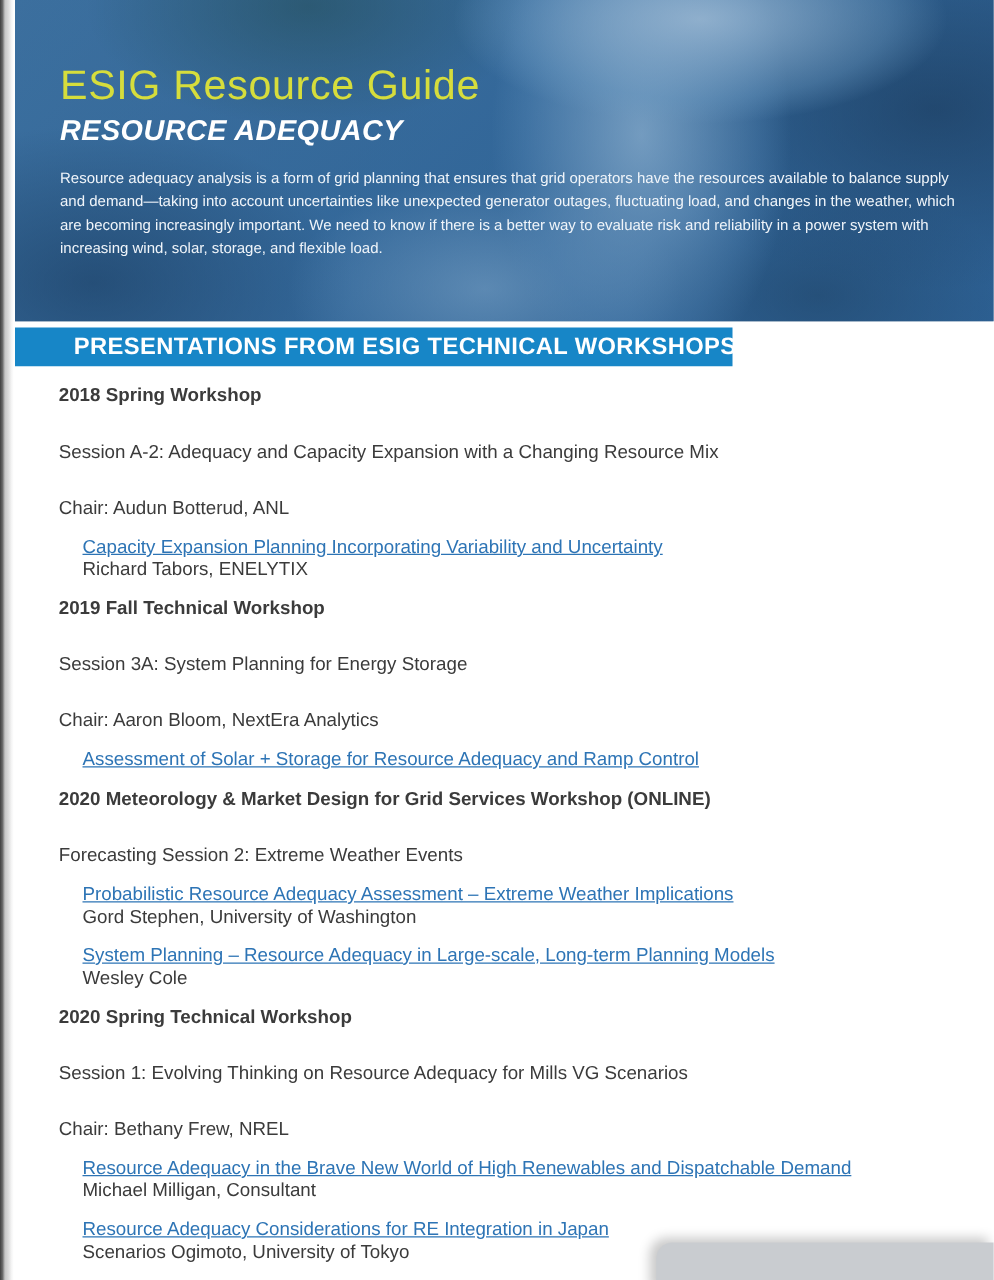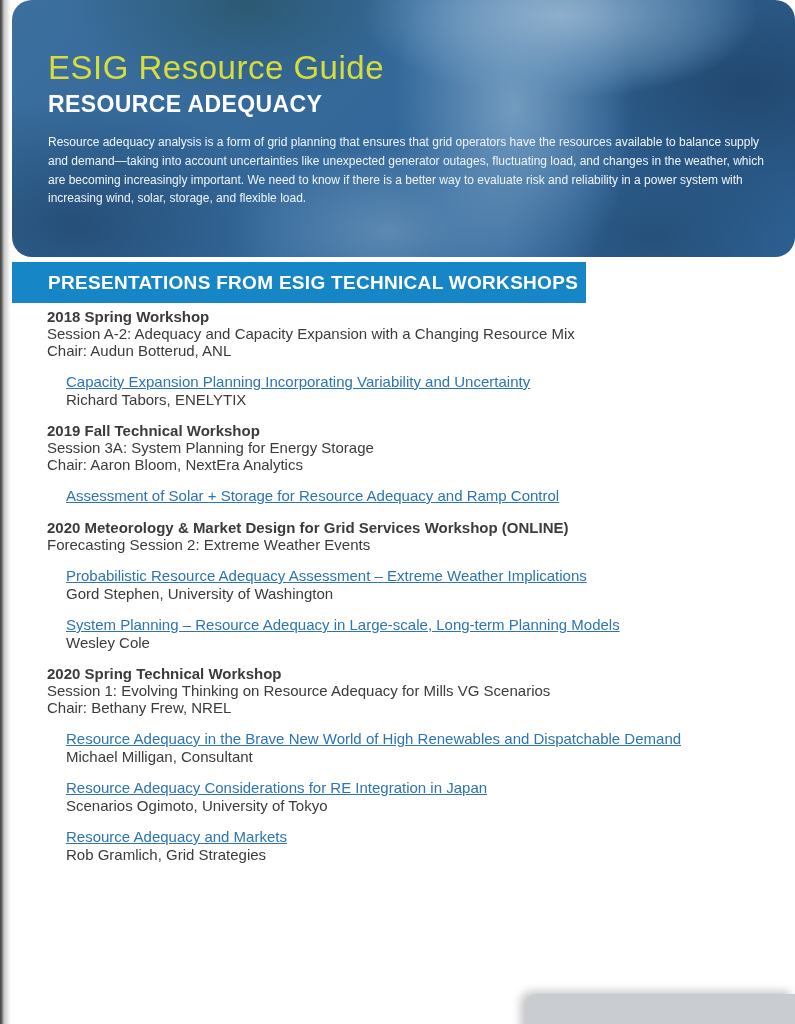--- a/index.html
+++ b/index.html
@@ -29,72 +29,72 @@
       radial-gradient(ellipse 260px 110px at 70% 6%, rgba(225,238,248,0.95), rgba(160,198,226,0.40) 58%, rgba(0,0,0,0) 76%),
       radial-gradient(ellipse 150px 250px at 64% 42%, rgba(198,221,238,0.85), rgba(130,172,210,0.32) 62%, rgba(0,0,0,0) 80%),
       radial-gradient(ellipse 210px 120px at 48% 90%, rgba(185,212,233,0.65), rgba(0,0,0,0) 75%),
       radial-gradient(ellipse 330px 200px at 94% 34%, rgba(24,44,68,0.85), rgba(0,0,0,0) 72%),
       radial-gradient(ellipse 280px 170px at 8% 88%, rgba(22,42,66,0.75), rgba(0,0,0,0) 74%),
       radial-gradient(ellipse 240px 130px at 30% 2%, rgba(38,72,62,0.70), rgba(0,0,0,0) 74%),
       radial-gradient(ellipse 200px 120px at 82% 92%, rgba(26,48,70,0.70), rgba(0,0,0,0) 76%),
       linear-gradient(135deg, #4a7aa4 0%, #3c6d9b 48%, #2f5d8c 100%);
     color: #ffffff;
     padding: 50px 40px 0 36px;
-    border-radius: 20px;
   }
   .hero-guide-title {
     font-size: 33px;
     font-weight: 400;
     letter-spacing: 0.5px;
     color: #d6dd3c;
     line-height: 1.1;
   }
   .hero-page-title {
     font-size: 23px;
     font-weight: 700;
     letter-spacing: 0.4px;
     color: #ffffff;
     margin-top: 5px;
+    font-style: italic;
   }
   .hero-intro {
     margin-top: 15px;
     width: 716px;
     font-size: 12px;
     line-height: 1.56;
     color: #f0f5fa;
   }
 
   
   .banner {
     position: absolute; left: 12px; top: 262px;
-    width: 574px; height: 41px;
+    width: 574px; height: 31px;
     background: #1786c7;
     display: flex; align-items: center;
-    padding-left: 36px;
+    padding-left: 47px;
   }
   .banner-label {
     color: #ffffff;
     font-size: 19px;
     font-weight: 700;
     letter-spacing: 0.3px;
     white-space: nowrap;
   }
 
   
   .content {
     position: absolute; left: 47px; top: 308px;
     width: 720px;
   }
   .workshop { margin-bottom: 14px; }
   .workshop-title {
     font-size: 15px; font-weight: 700;
     color: #3b3b3b; line-height: 17px;
   }
   .workshop-line {
-    font-size: 15px; color: #3b3b3b; line-height: 17px;
+    font-size: 15px; color: #3b3b3b; line-height: 17px; margin-top: 28px;
   }
   .talk { margin-left: 19px; margin-top: 14px; }
   .talk-link {
     display: inline;
     font-size: 15px; line-height: 17px;
     color: #2d74b5;
     text-decoration: underline;
     cursor: pointer;
   }
   .talk-speaker {

